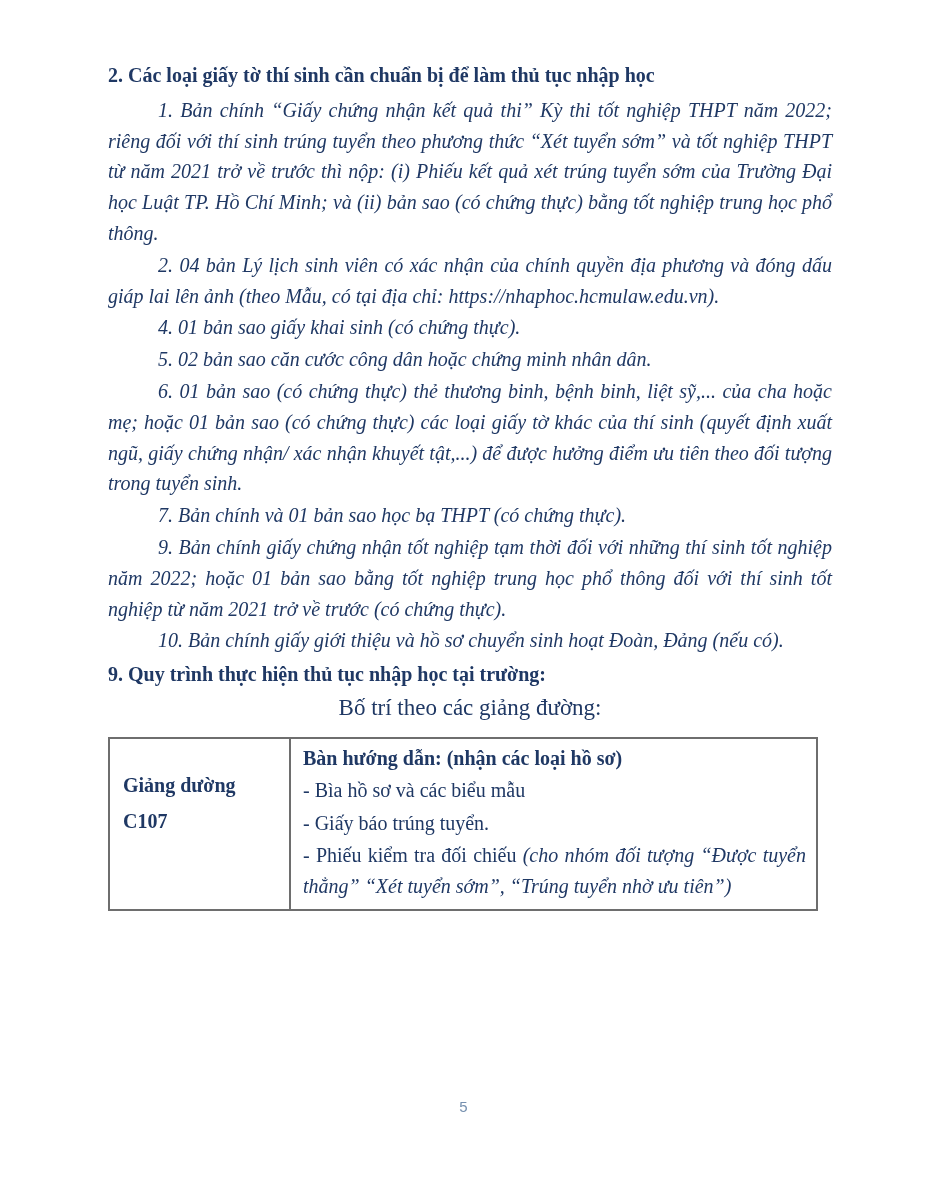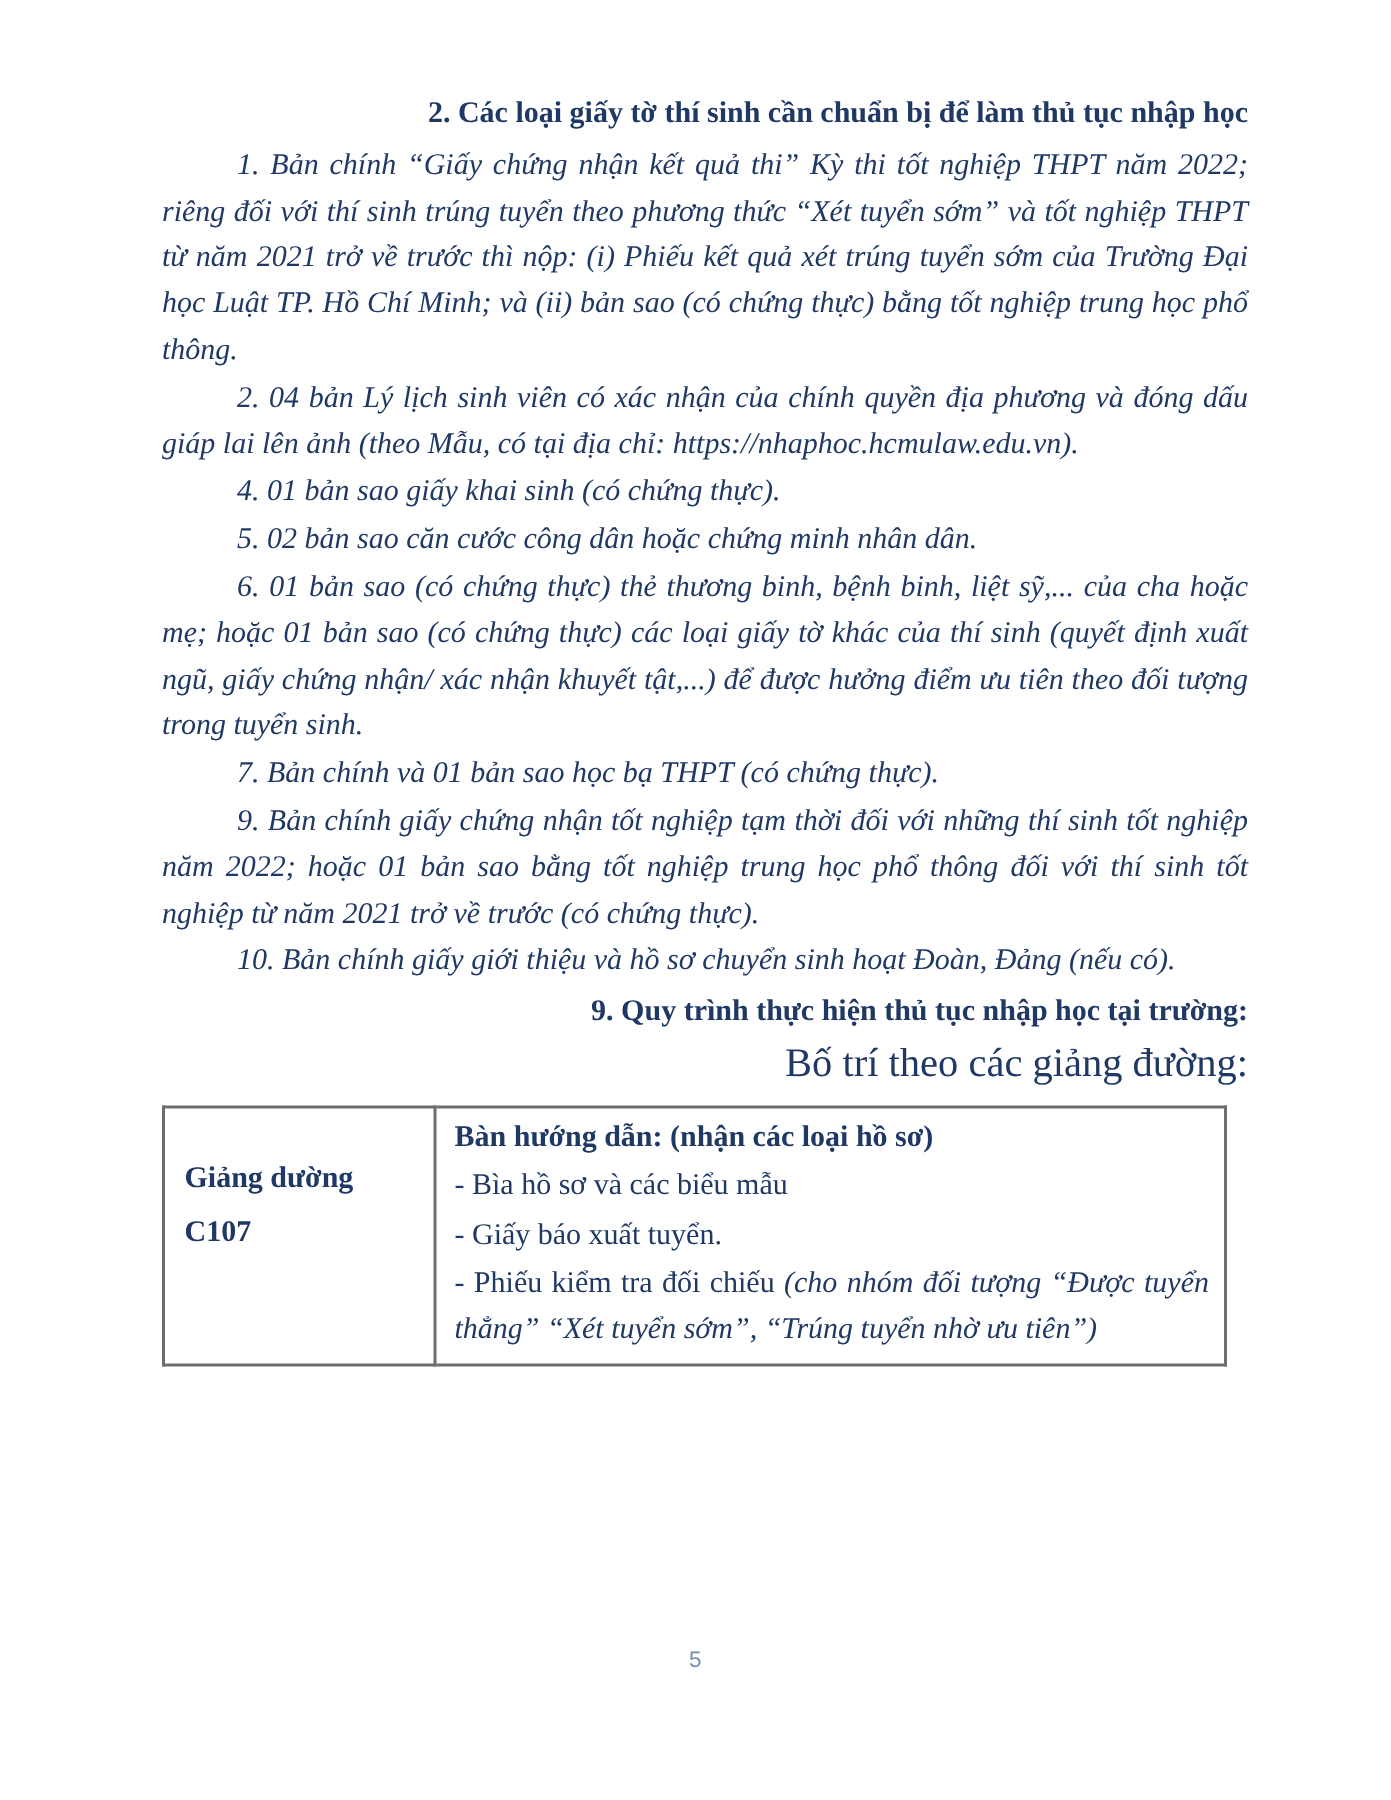--- a/index.html
+++ b/index.html
@@ -20,39 +20,39 @@
     position: absolute;
     left: 108px;
     top: 60px;
     width: 724px;
   }
   .sec-heading {
     font-size: 20px;
     line-height: 30.8px;
     font-weight: bold;
     margin: 0 0 4px 0;
-    text-align: right;
+    text-align: left;
   }
   .sec-heading.h3 {
     margin-top: 3px;
     margin-bottom: 3px;
   }
   .body-p {
     margin: 0 0 1px 0;
     font-size: 20px;
     line-height: 30.8px;
     text-indent: 50px;
     text-align: justify;
     font-style: italic;
   }
   .intro-p {
     margin: 0;
-    font-size: 27px;
+    font-size: 23px;
     line-height: 30.8px;
-    text-align: right;
+    text-align: center;
   }
   .proc-table {
     border-collapse: collapse;
     margin-top: 13px;
     margin-left: 0;
     width: 710px;
     table-layout: fixed;
   }
   .proc-table td {
     border: 2px solid #6e6e6e;
@@ -117,21 +117,21 @@
     <table class="proc-table">
       <tbody>
         <tr>
           <td class="room-cell">
             <div>Giảng dường</div>
             <div>C107</div>
           </td>
           <td class="desk-cell">
             <p class="desk-title">Bàn hướng dẫn: (nhận các loại hồ sơ)</p>
             <p>- Bìa hồ sơ và các biểu mẫu</p>
-            <p>- Giấy báo xuất tuyển.</p>
+            <p>- Giấy báo trúng tuyển.</p>
             <p><span>- Phiếu kiểm tra đối chiếu </span><span class="italic">(cho nhóm đối tượng “Được tuyển thẳng” “Xét tuyển sớm”, “Trúng tuyển nhờ ưu tiên”)</span></p>
           </td>
         </tr>
       </tbody>
     </table>
   </div>
 
   <div class="page-number">5</div>
 </div>
 

